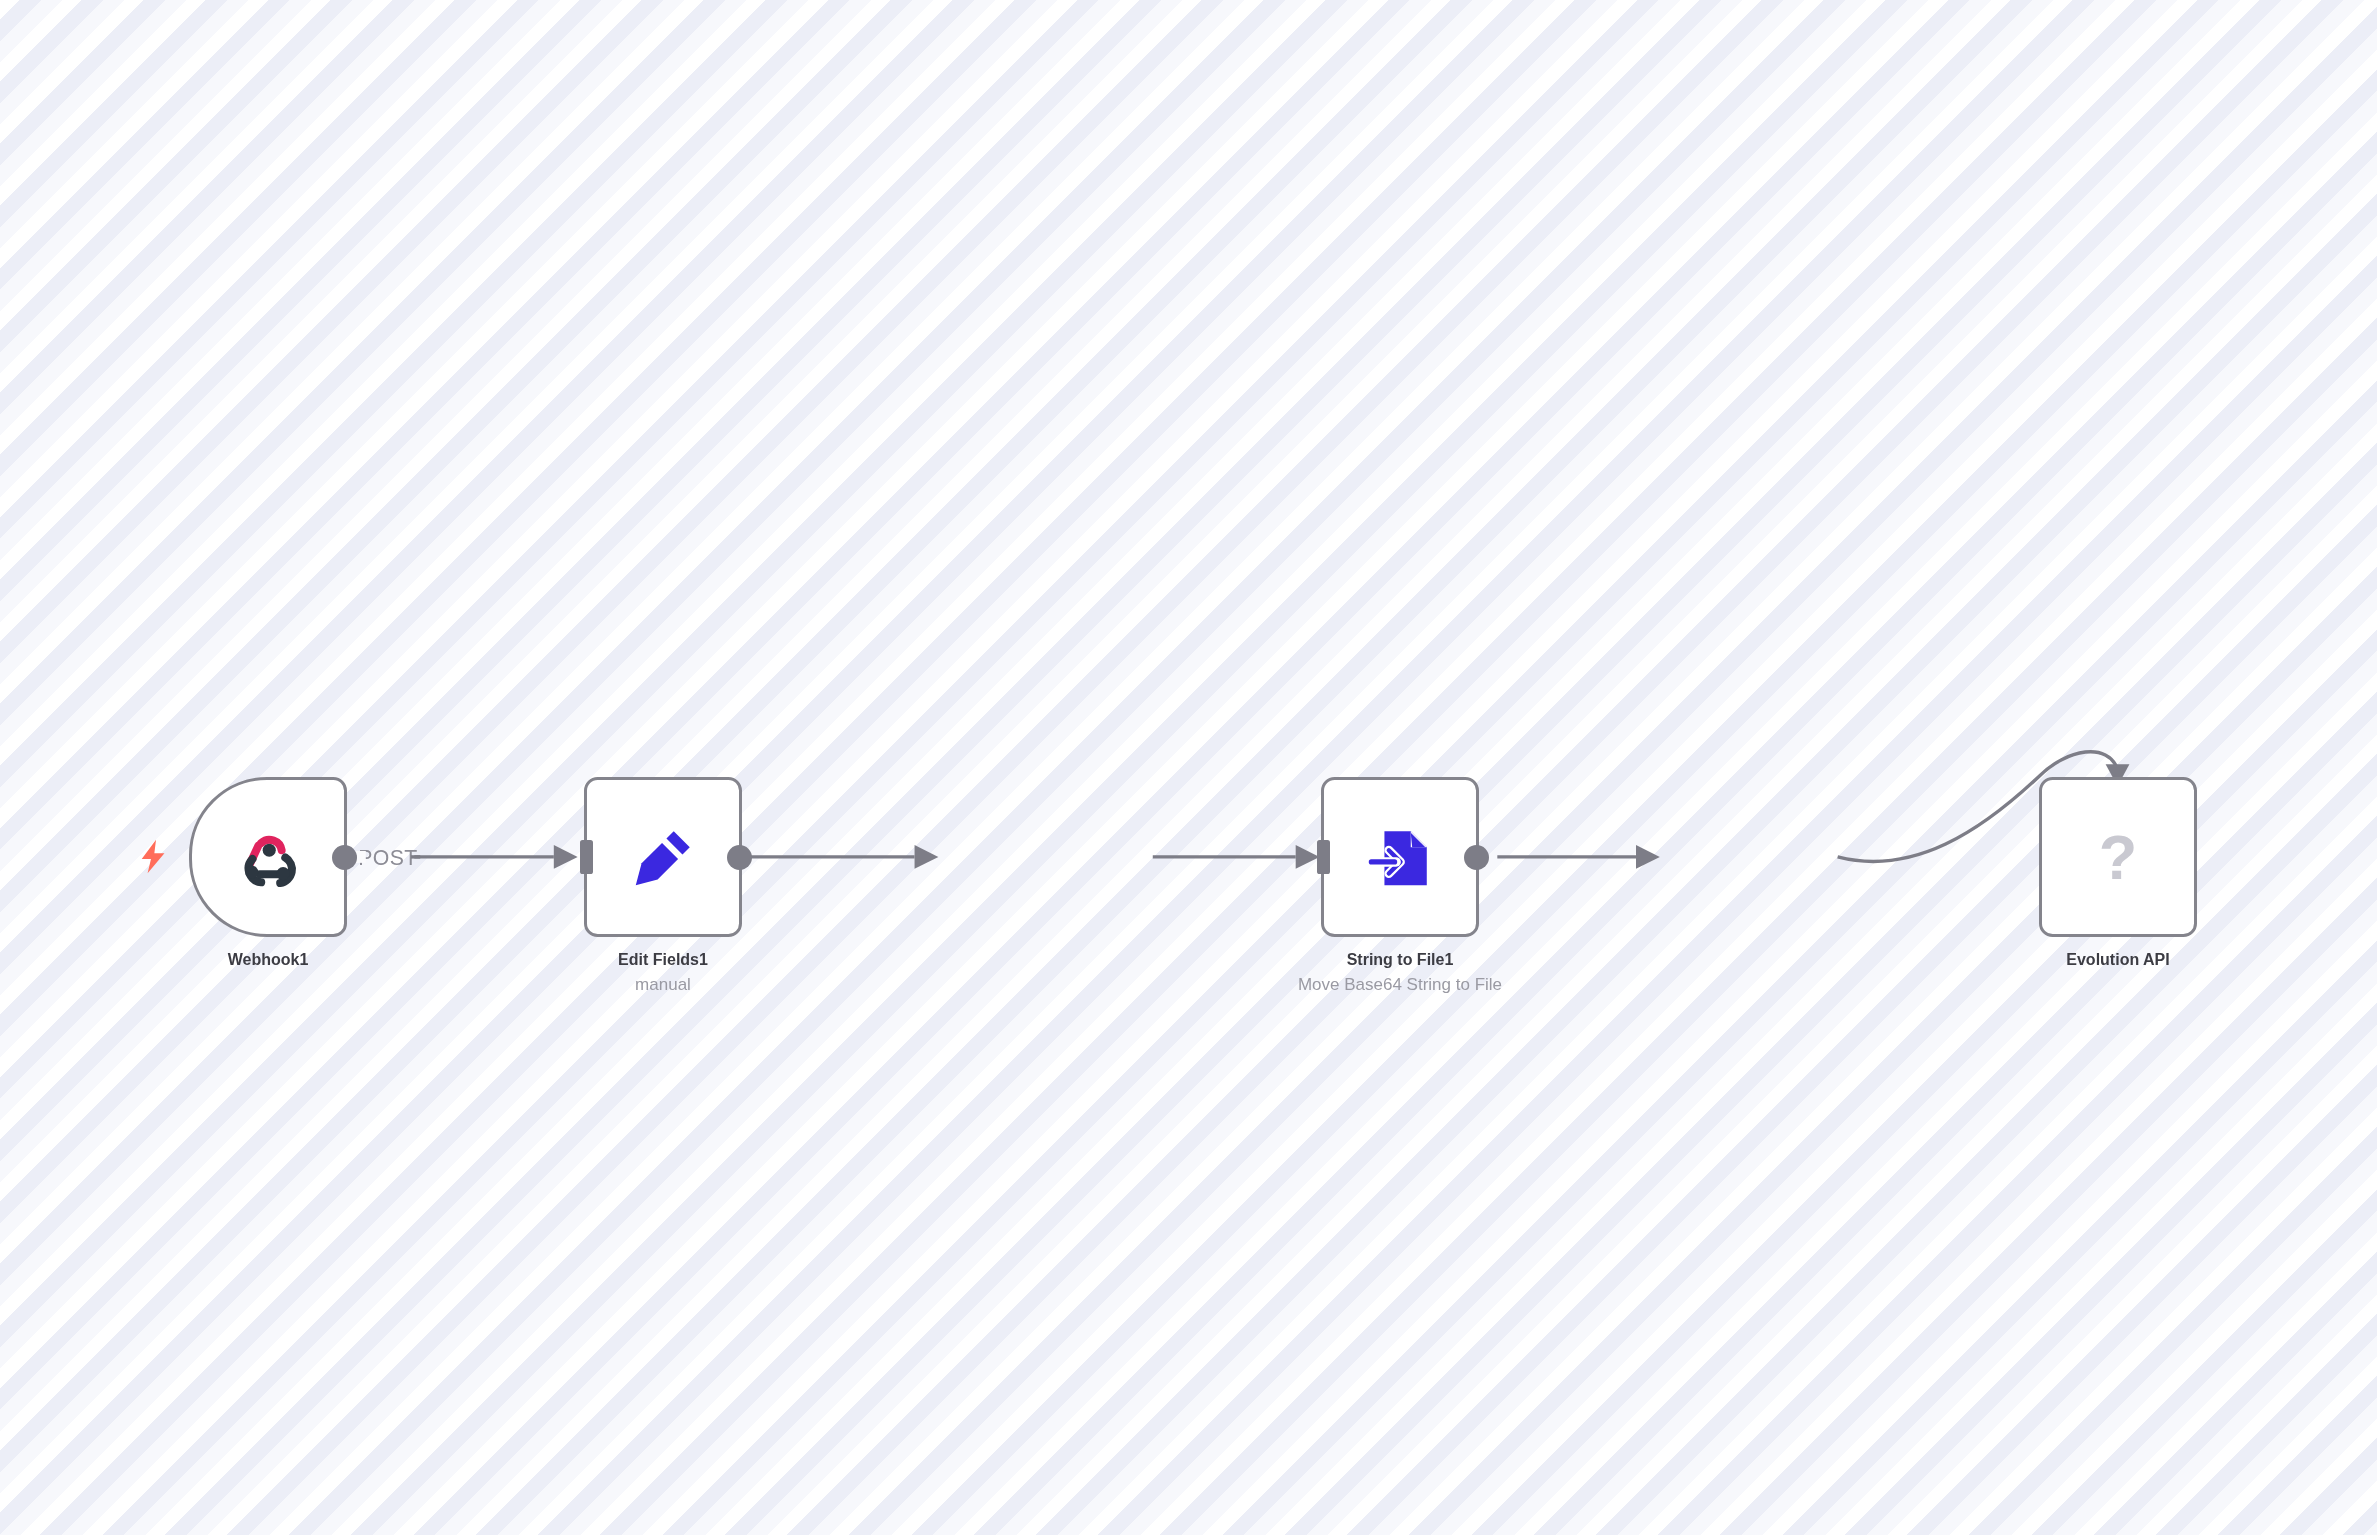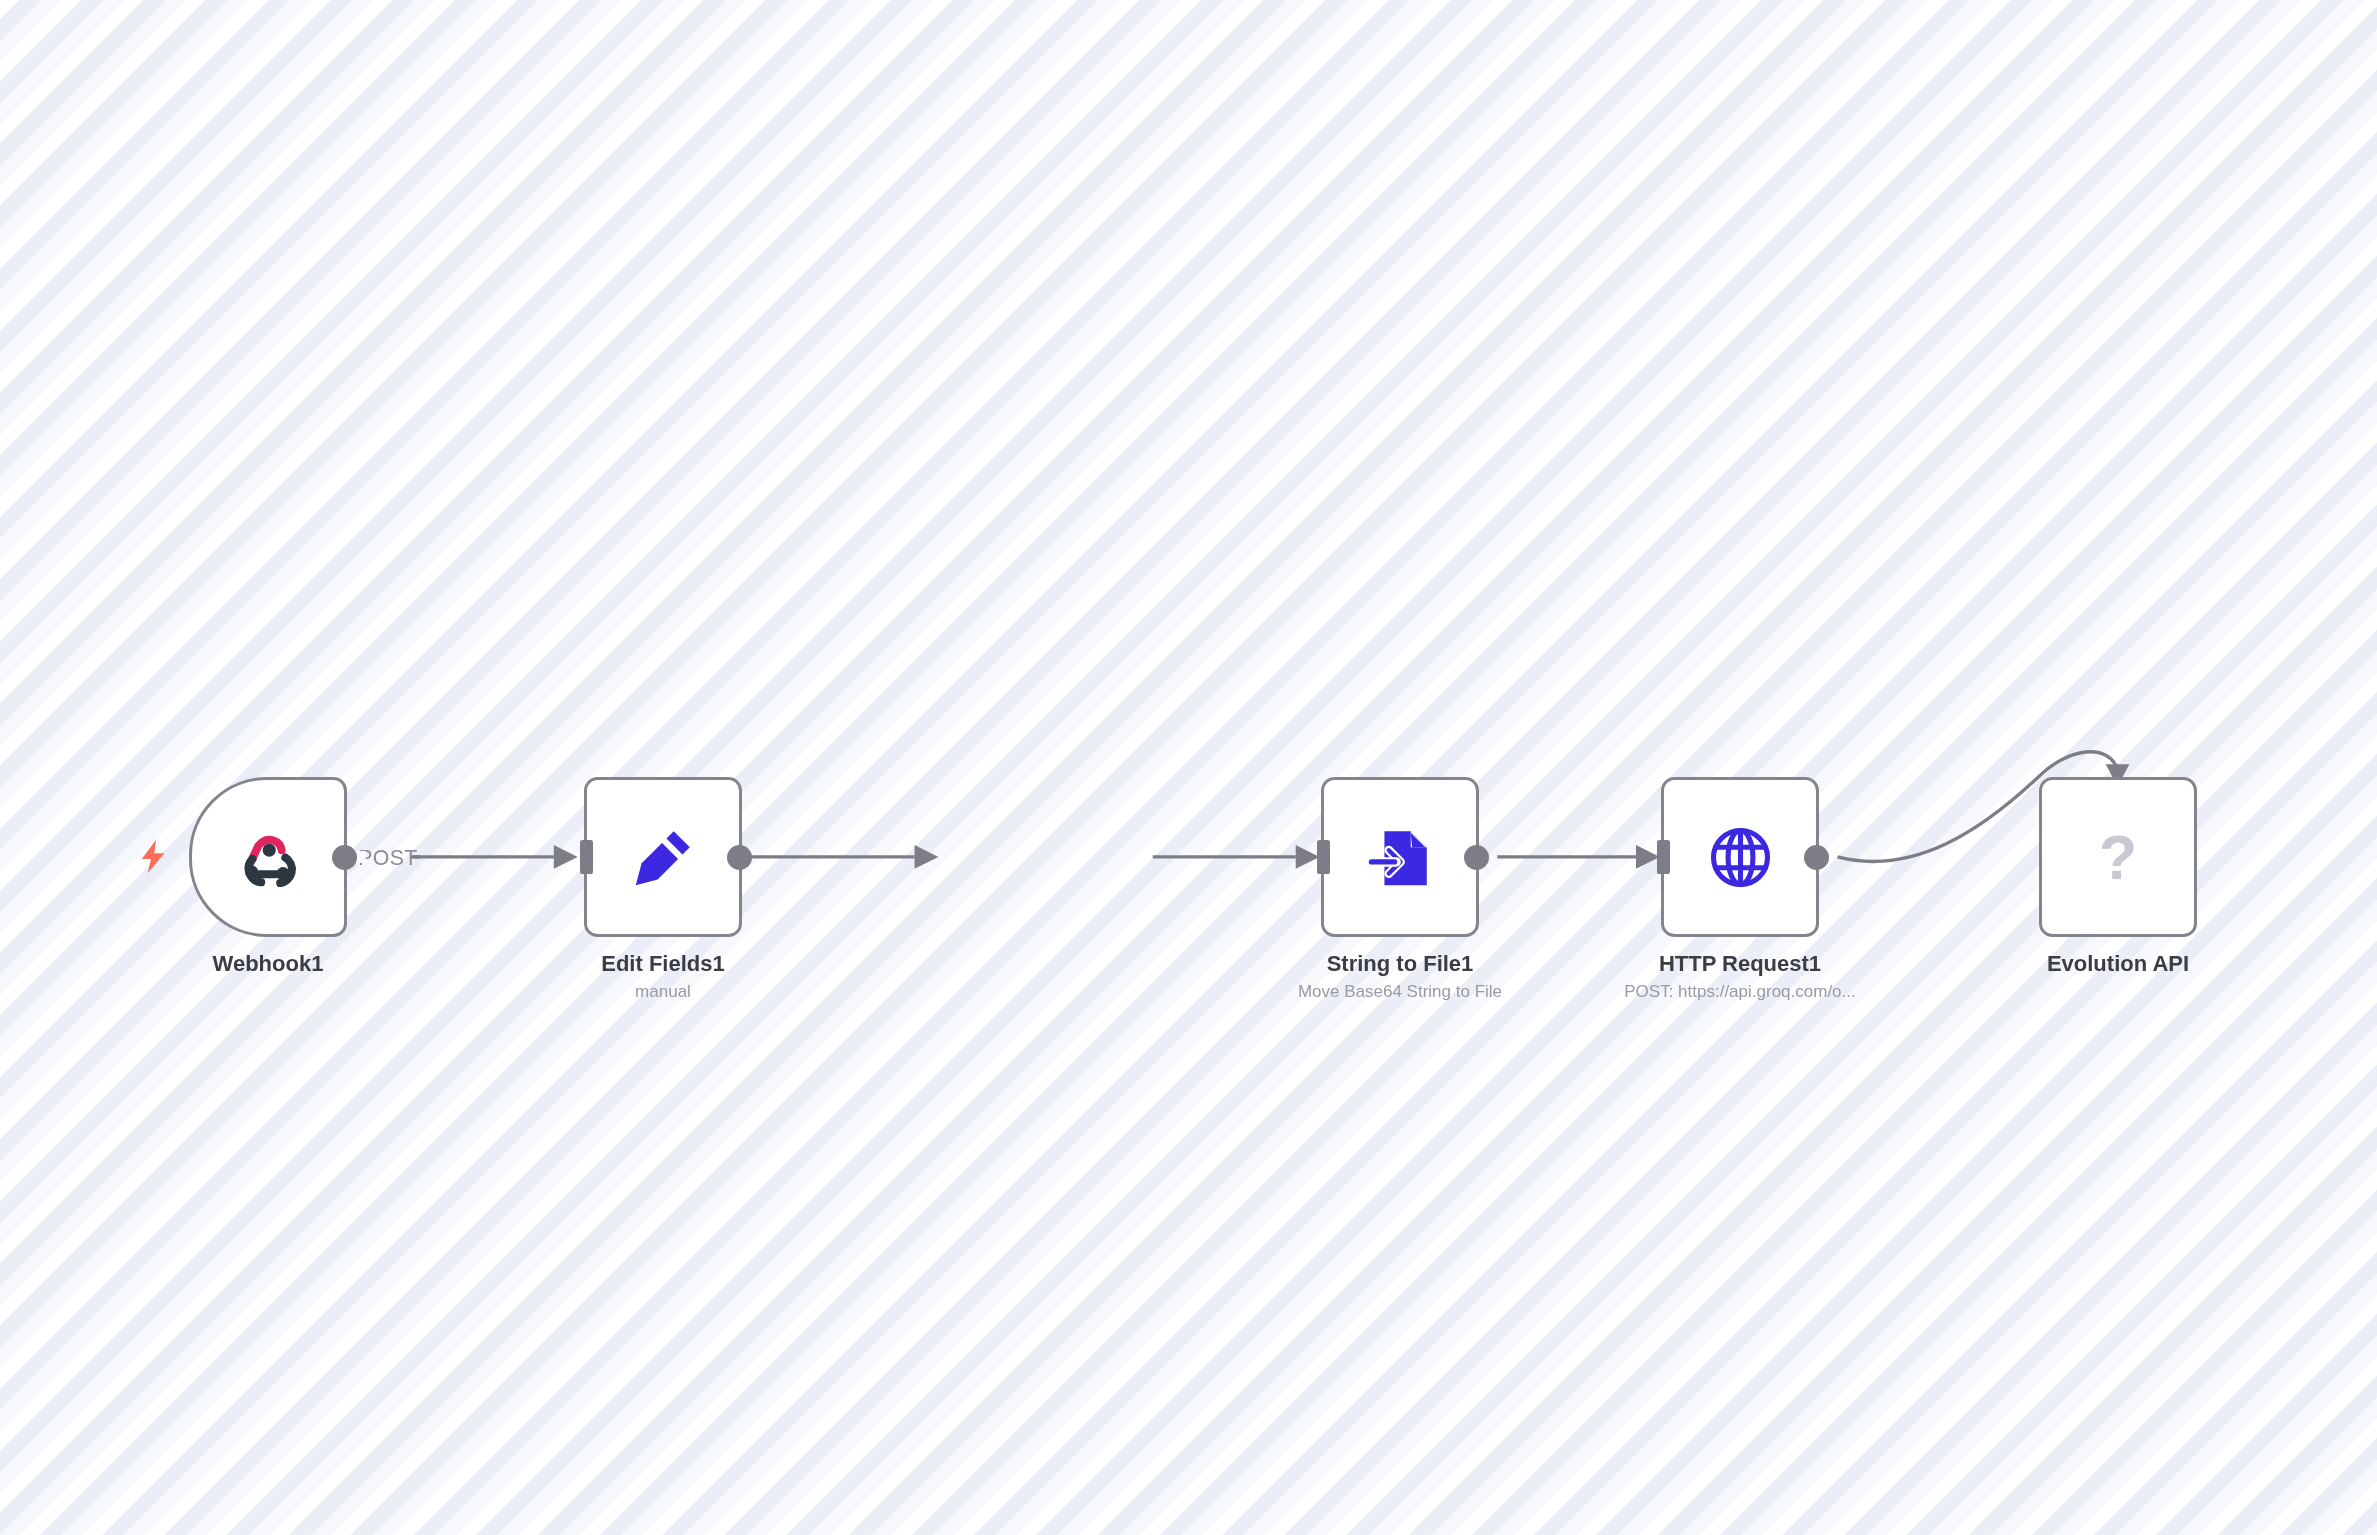--- a/index.html
+++ b/index.html
@@ -86,21 +86,21 @@
   .node-caption {
     position: absolute;
     top: 174px;
     left: 50%;
     transform: translateX(-50%);
     width: 391px;
     text-align: center;
     white-space: nowrap;
   }
   .node-title {
-    font-size: 22px;
+    font-size: 16px;
     font-weight: bold;
     color: #3c3c43;
     line-height: 1.18;
   }
   .node-subtitle {
     font-size: 17px;
     color: #9a9aa3;
     line-height: 1.5;
     margin-top: 1.7px;
   }
@@ -250,37 +250,20 @@
       </svg>
       <div class="ep-in"></div>
       <div class="ep-out"></div>
     </div>
     <div class="node-caption">
       <div class="node-title">String to File1</div>
       <div class="node-subtitle">Move Base64 String to File</div>
     </div>
   </div>
 
-  <div class="node" style="left:1661px; top:777px;">
-    <div class="node-box">
-      <svg class="node-icon" viewBox="0 0 100 100">
-        <circle cx="50" cy="50" r="37" fill="none" stroke="#3b28e0" stroke-width="7"></circle>
-        <ellipse cx="50" cy="50" rx="17" ry="37" fill="none" stroke="#3b28e0" stroke-width="7"></ellipse>
-        <line x1="14" y1="36" x2="86" y2="36" stroke="#3b28e0" stroke-width="7"></line>
-        <line x1="14" y1="64" x2="86" y2="64" stroke="#3b28e0" stroke-width="7"></line>
-        <line x1="50" y1="13" x2="50" y2="87" stroke="#3b28e0" stroke-width="7"></line>
-      </svg>
-      <div class="ep-in"></div>
-      <div class="ep-out"></div>
-    </div>
-    <div class="node-caption">
-      <div class="node-title">HTTP Request1</div>
-      <div class="node-subtitle">POST: https://api.groq.com/o...</div>
-    </div>
-  </div>
 
   <div class="node" style="left:2039px; top:777px;">
     <div class="node-box">
       <div class="qmark">?</div>
     </div>
     <div class="node-caption">
       <div class="node-title">Evolution API</div>
       <div class="node-subtitle"></div>
     </div>
   </div>

